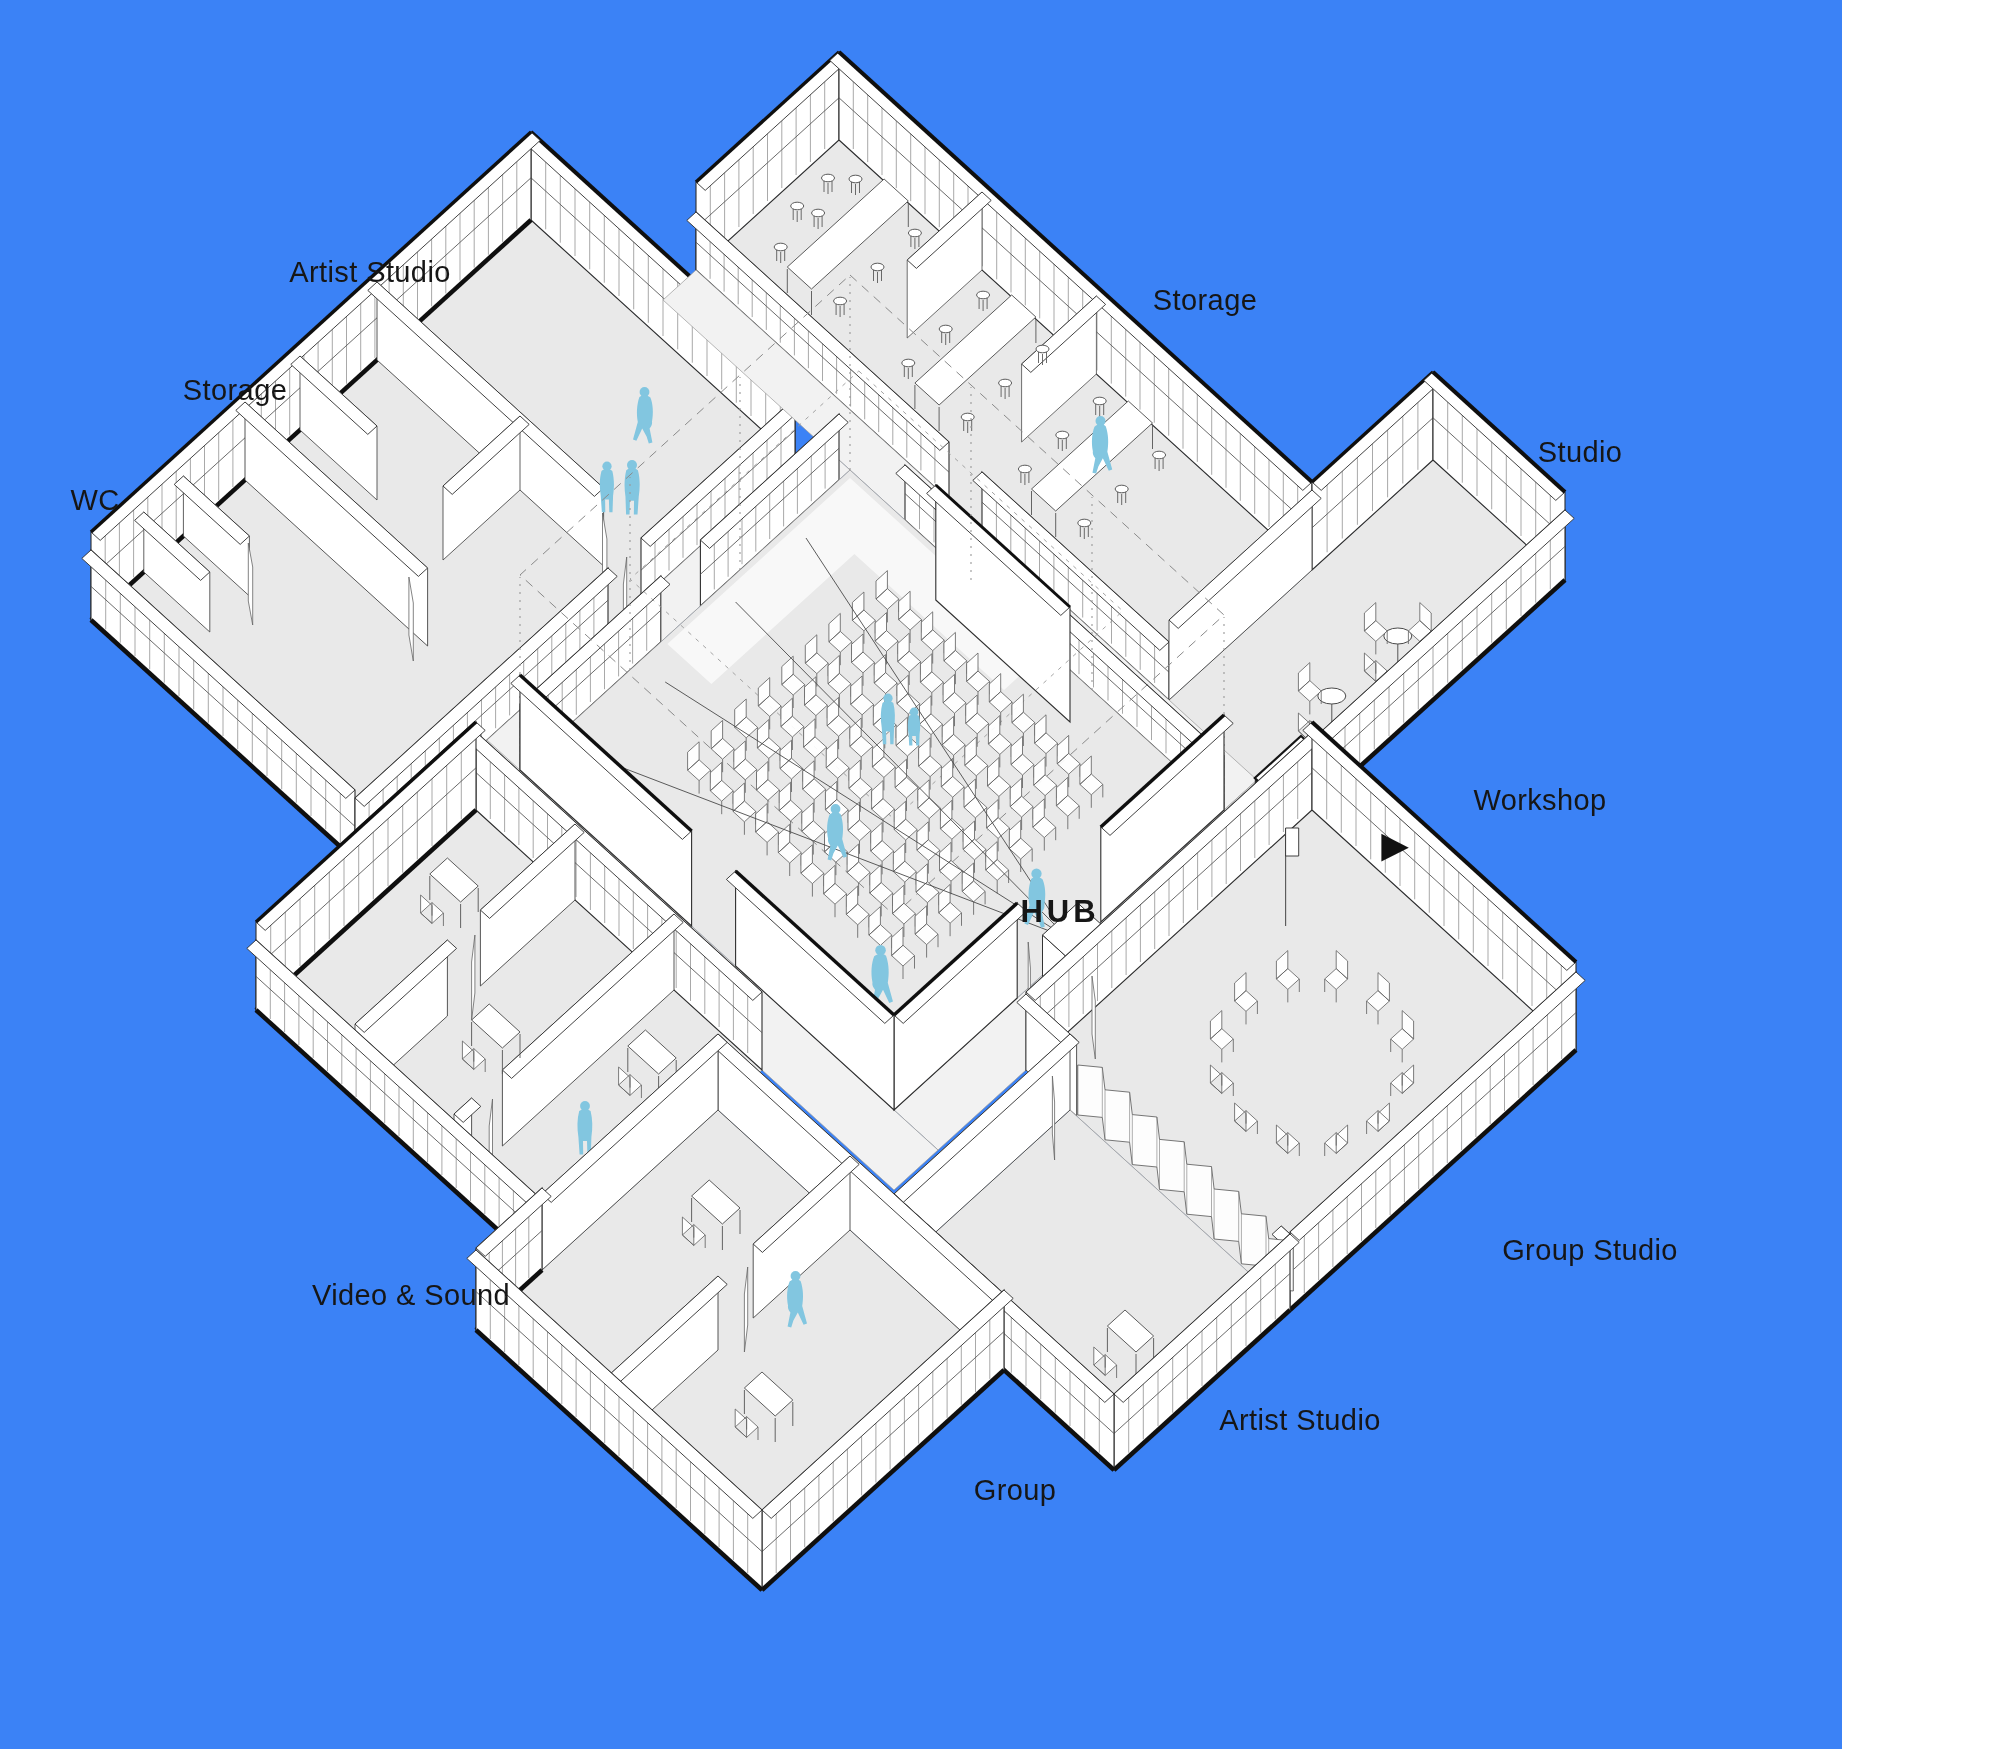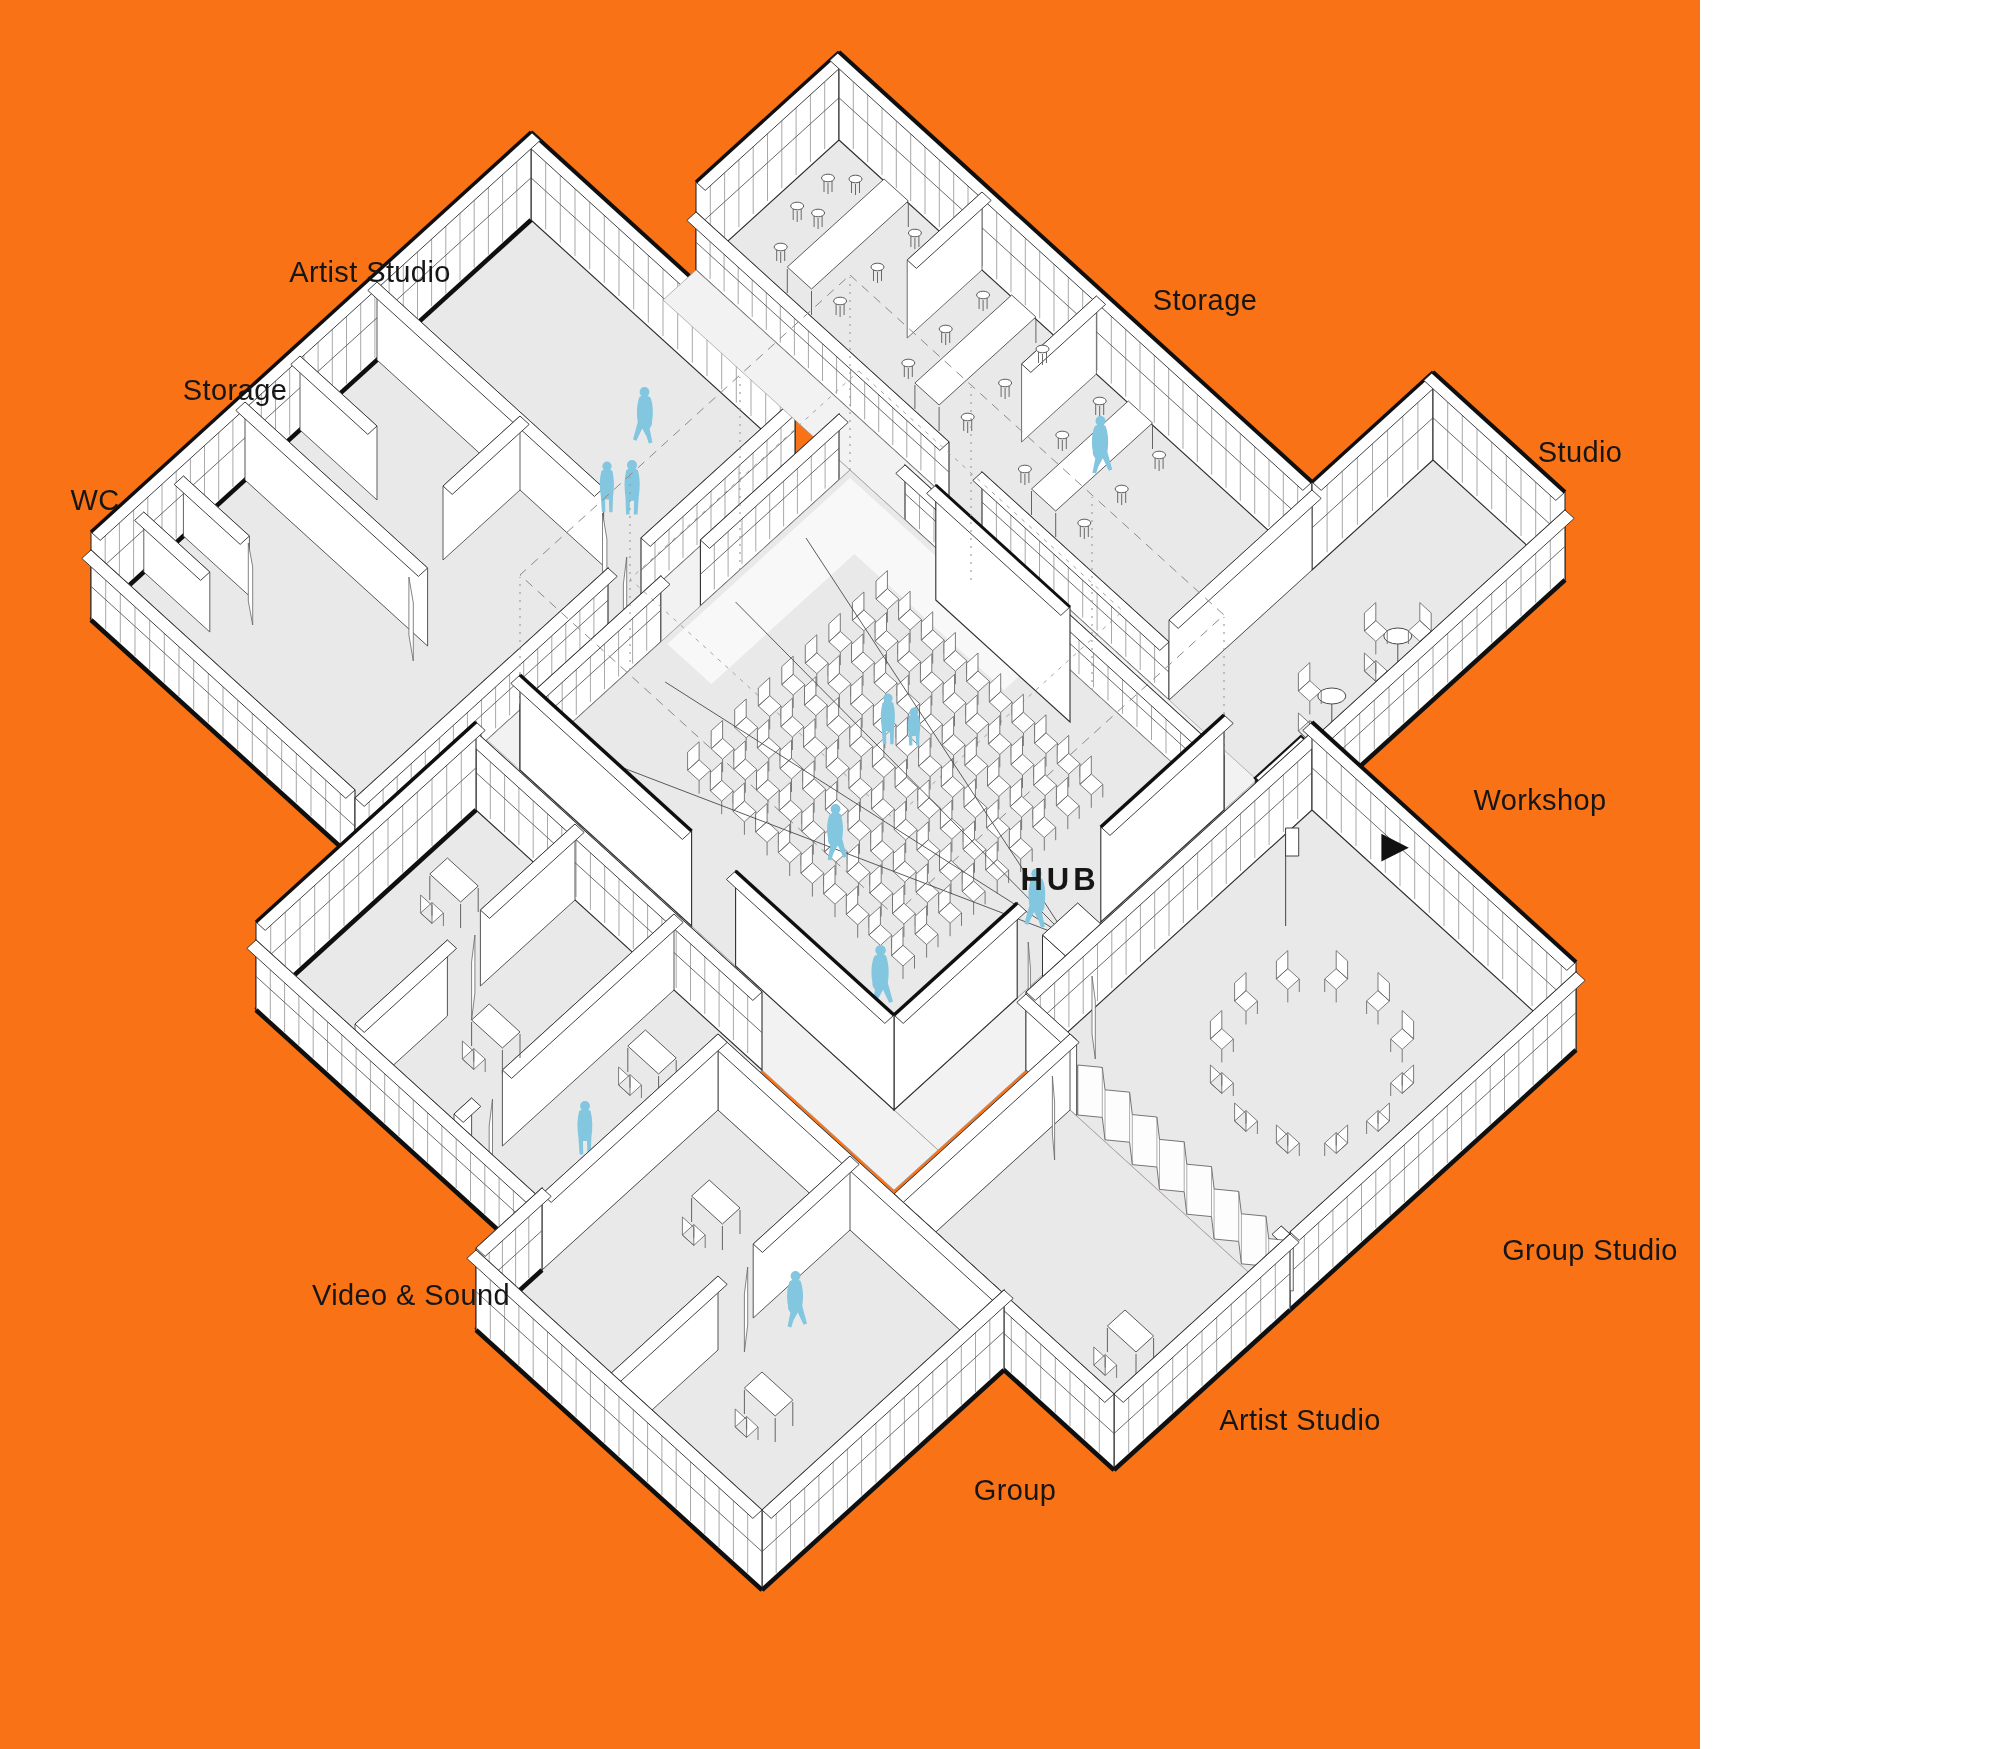--- a/index.html
+++ b/index.html
@@ -1,23 +1,23 @@
 <!DOCTYPE html>
 <html style="--c-figure: #82c6e0; --c-floor: #e9e9e9; --c-corridor: #f2f2f2; --c-outline: #0f0f0f; --c-label: #161616;"><head>
 <meta charset="utf-8">
 <style>
   html,body{margin:0;padding:0;background:#fff;}
   body{width:2000px;height:1749px;overflow:hidden;}
-  .stage{position:relative;width:1700px;height:1749px;background:#f97316;
+  .stage{position:relative;width:1842px;height:1749px;background:#3b82f6;
          font-family:"Liberation Sans","DejaVu Sans",sans-serif;}
   #axo{position:absolute;left:0;top:0;}
   .lbl{position:absolute;transform:translate(-50%,-50%);
        font-size:29px;font-weight:500;color:var(--c-label,#161616);
        letter-spacing:.4px;white-space:nowrap;}
-  .lbl-hub{font-size:31px;font-weight:600;letter-spacing:4px;}
+  .lbl-hub{font-size:31px;font-weight:600;letter-spacing:4px;margin-top:32px;}
   .arrow{position:absolute;transform:translate(-50%,-50%);
          font-size:36px;color:#111;line-height:1;}
   .fig{fill:var(--c-figure,#82c6e0);}
 </style>
 </head>
 <body>
 
 <div class="stage">
 
   <svg id="axo" width="2000" height="1749" viewBox="0 0 2000 1749">

